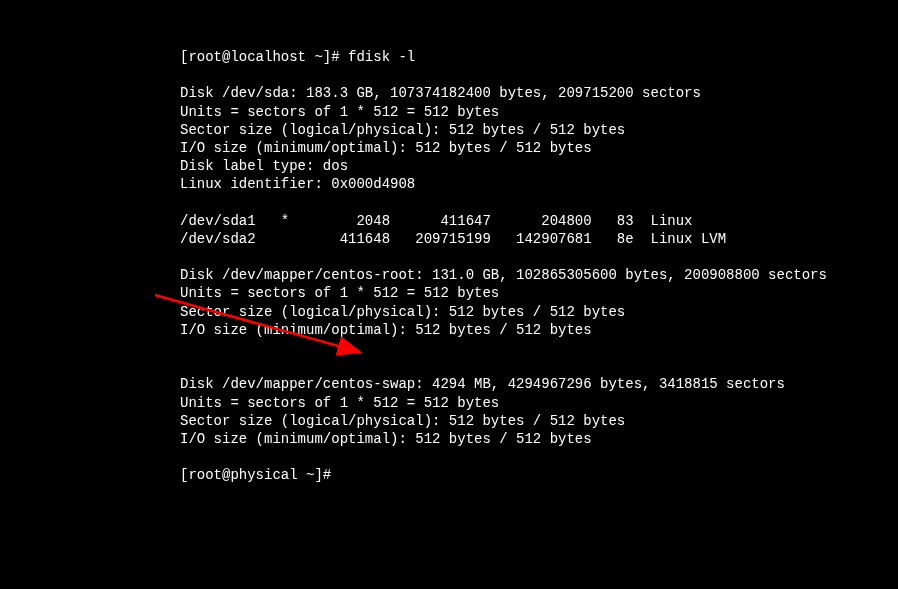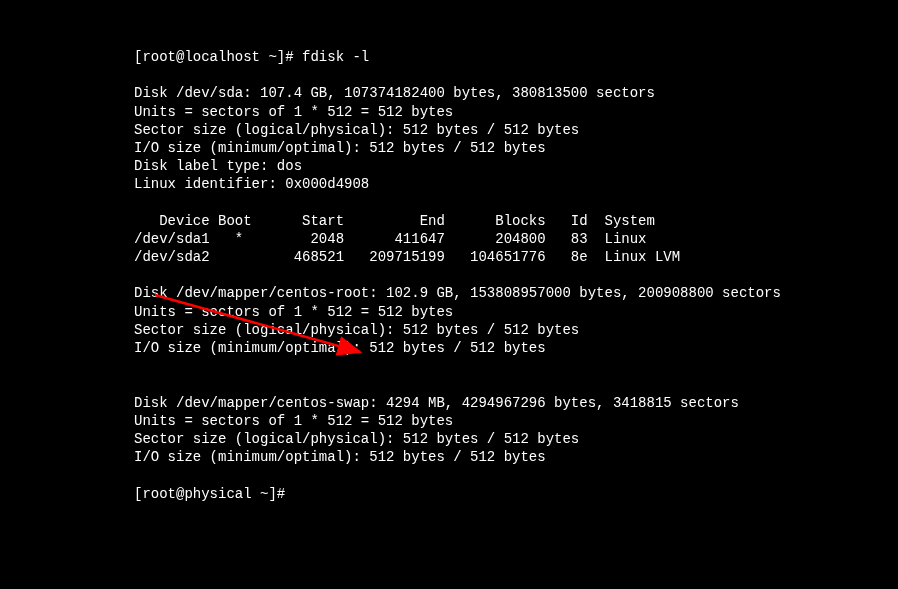--- a/index.html
+++ b/index.html
@@ -14,47 +14,47 @@
       font-family: "Courier New", Courier, monospace;
       font-size: 14px;
       color: #ffffff;
       padding: 48px 0 0 134px;
       position: relative;
       overflow: hidden;
       line-height: 1.3;
     }
     .terminal-line {
       white-space: pre;
+      margin-left: 46px;
     }
     .blank-line {
       height: 1.3em;
     }
     .arrow-svg {
       position: absolute;
       pointer-events: none;
     }
   </style>
 </head>
 <body>
 
 <div class="terminal">
   <div class="terminal-line">[root@localhost ~]# fdisk -l</div>
   <div class="blank-line"></div>
-  <div class="terminal-line">Disk /dev/sda: 107.4 GB, 107374182400 bytes, 380813500 sectors</div>
+  <div class="terminal-line">Disk /dev/sda: 183.3 GB, 107374182400 bytes, 209715200 sectors</div>
   <div class="terminal-line">Units = sectors of 1 * 512 = 512 bytes</div>
   <div class="terminal-line">Sector size (logical/physical): 512 bytes / 512 bytes</div>
   <div class="terminal-line">I/O size (minimum/optimal): 512 bytes / 512 bytes</div>
   <div class="terminal-line">Disk label type: dos</div>
   <div class="terminal-line">Linux identifier: 0x000d4908</div>
   <div class="blank-line"></div>
-  <div class="terminal-line">   Device Boot      Start         End      Blocks   Id  System</div>
   <div class="terminal-line">/dev/sda1   *        2048      411647      204800   83  Linux</div>
-  <div class="terminal-line">/dev/sda2          468521   209715199   104651776   8e  Linux LVM</div>
+  <div class="terminal-line">/dev/sda2          411648   209715199   142907681   8e  Linux LVM</div>
   <div class="blank-line"></div>
-  <div class="terminal-line">Disk /dev/mapper/centos-root: 102.9 GB, 153808957000 bytes, 200908800 sectors</div>
+  <div class="terminal-line">Disk /dev/mapper/centos-root: 131.0 GB, 102865305600 bytes, 200908800 sectors</div>
   <div class="terminal-line">Units = sectors of 1 * 512 = 512 bytes</div>
   <div class="terminal-line">Sector size (logical/physical): 512 bytes / 512 bytes</div>
   <div class="terminal-line">I/O size (minimum/optimal): 512 bytes / 512 bytes</div>
   <div class="blank-line"></div>
   <div class="blank-line"></div>
   <div class="terminal-line">Disk /dev/mapper/centos-swap: 4294 MB, 4294967296 bytes, 3418815 sectors</div>
   <div class="terminal-line">Units = sectors of 1 * 512 = 512 bytes</div>
   <div class="terminal-line">Sector size (logical/physical): 512 bytes / 512 bytes</div>
   <div class="terminal-line">I/O size (minimum/optimal): 512 bytes / 512 bytes</div>
   <div class="blank-line"></div>

